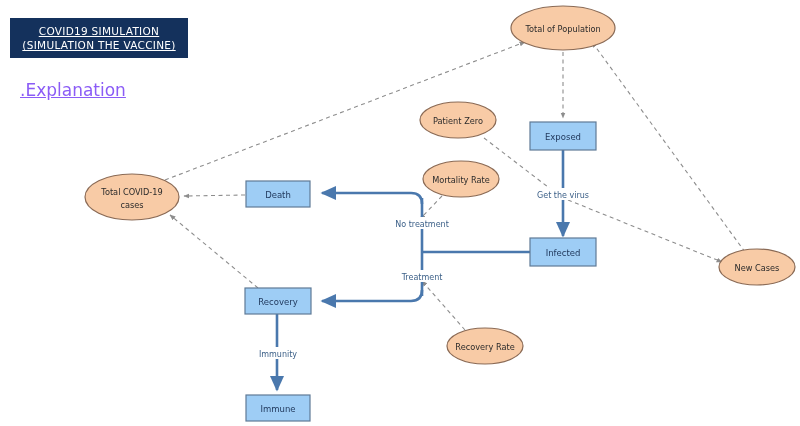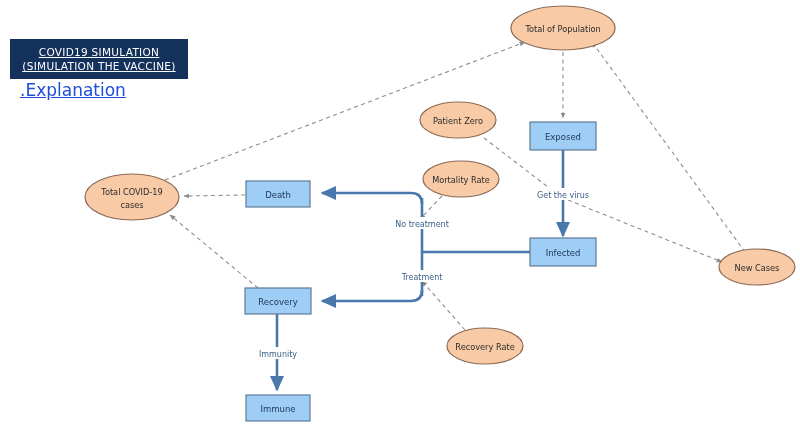--- a/index.html
+++ b/index.html
@@ -23,38 +23,37 @@
     left: 10px;
     top: 18px;
     width: 178px;
     height: 40px;
     background: #14315c;
     display: flex;
     flex-direction: column;
     align-items: center;
     justify-content: center;
     box-sizing: border-box;
-    margin-top: 21px;
   }
   #title-banner .tline {
     color: #ffffff;
     font-size: 10.5px;
     letter-spacing: 0.3px;
     text-decoration: underline;
     line-height: 14px;
     white-space: nowrap;
     font-family: "DejaVu Sans", sans-serif;
   }
   
   #explanation {
     position: absolute;
     left: 20px;
     top: 80px;
     font-size: 17px;
-    color: #1d4ed8;
+    color: #8b5cf6;
     text-decoration: underline;
     font-family: "DejaVu Sans", sans-serif;
   }
   
   #diagram {
     position: absolute;
     left: 0;
     top: 0;
     width: 800px;
     height: 426px;

